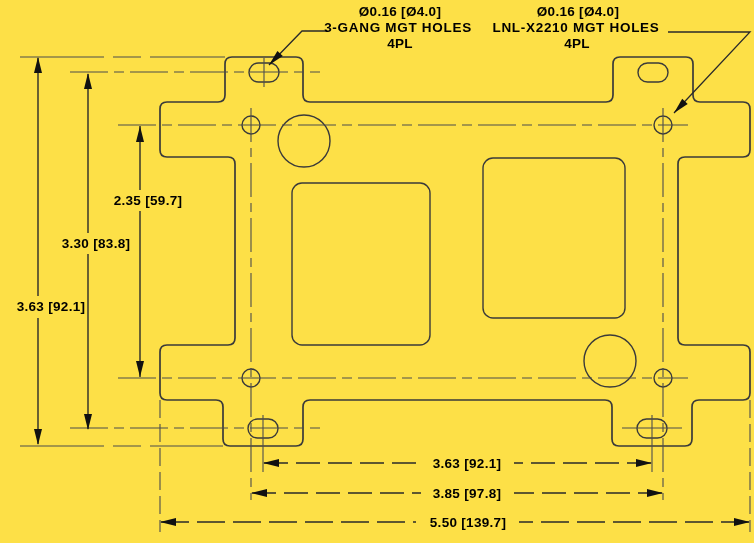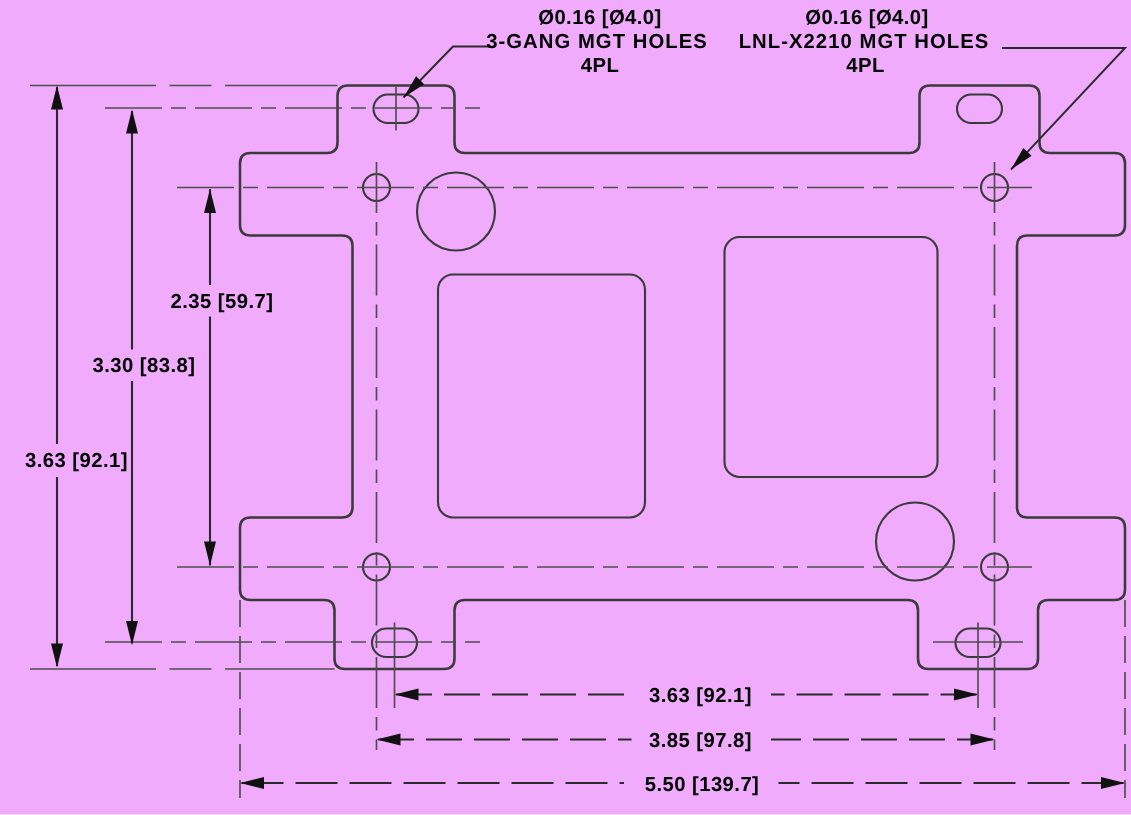--- a/index.html
+++ b/index.html
@@ -8,21 +8,21 @@
     background: #ffffff;
     width: 754px;
     height: 543px;
     overflow: hidden;
     font-family: "Liberation Sans", sans-serif;
   }
   #stage {
     position: relative;
     width: 754px;
     height: 543px;
-    background: #f0abfc;
+    background: #fde047;
   }
   svg { display: block; }
   text {
     font-family: "Liberation Sans", "DejaVu Sans", sans-serif;
     font-weight: bold;
     font-size: 13.5px;
     letter-spacing: 0.3px;
   }
   text.wide { letter-spacing: 0.7px; }
 </style>

